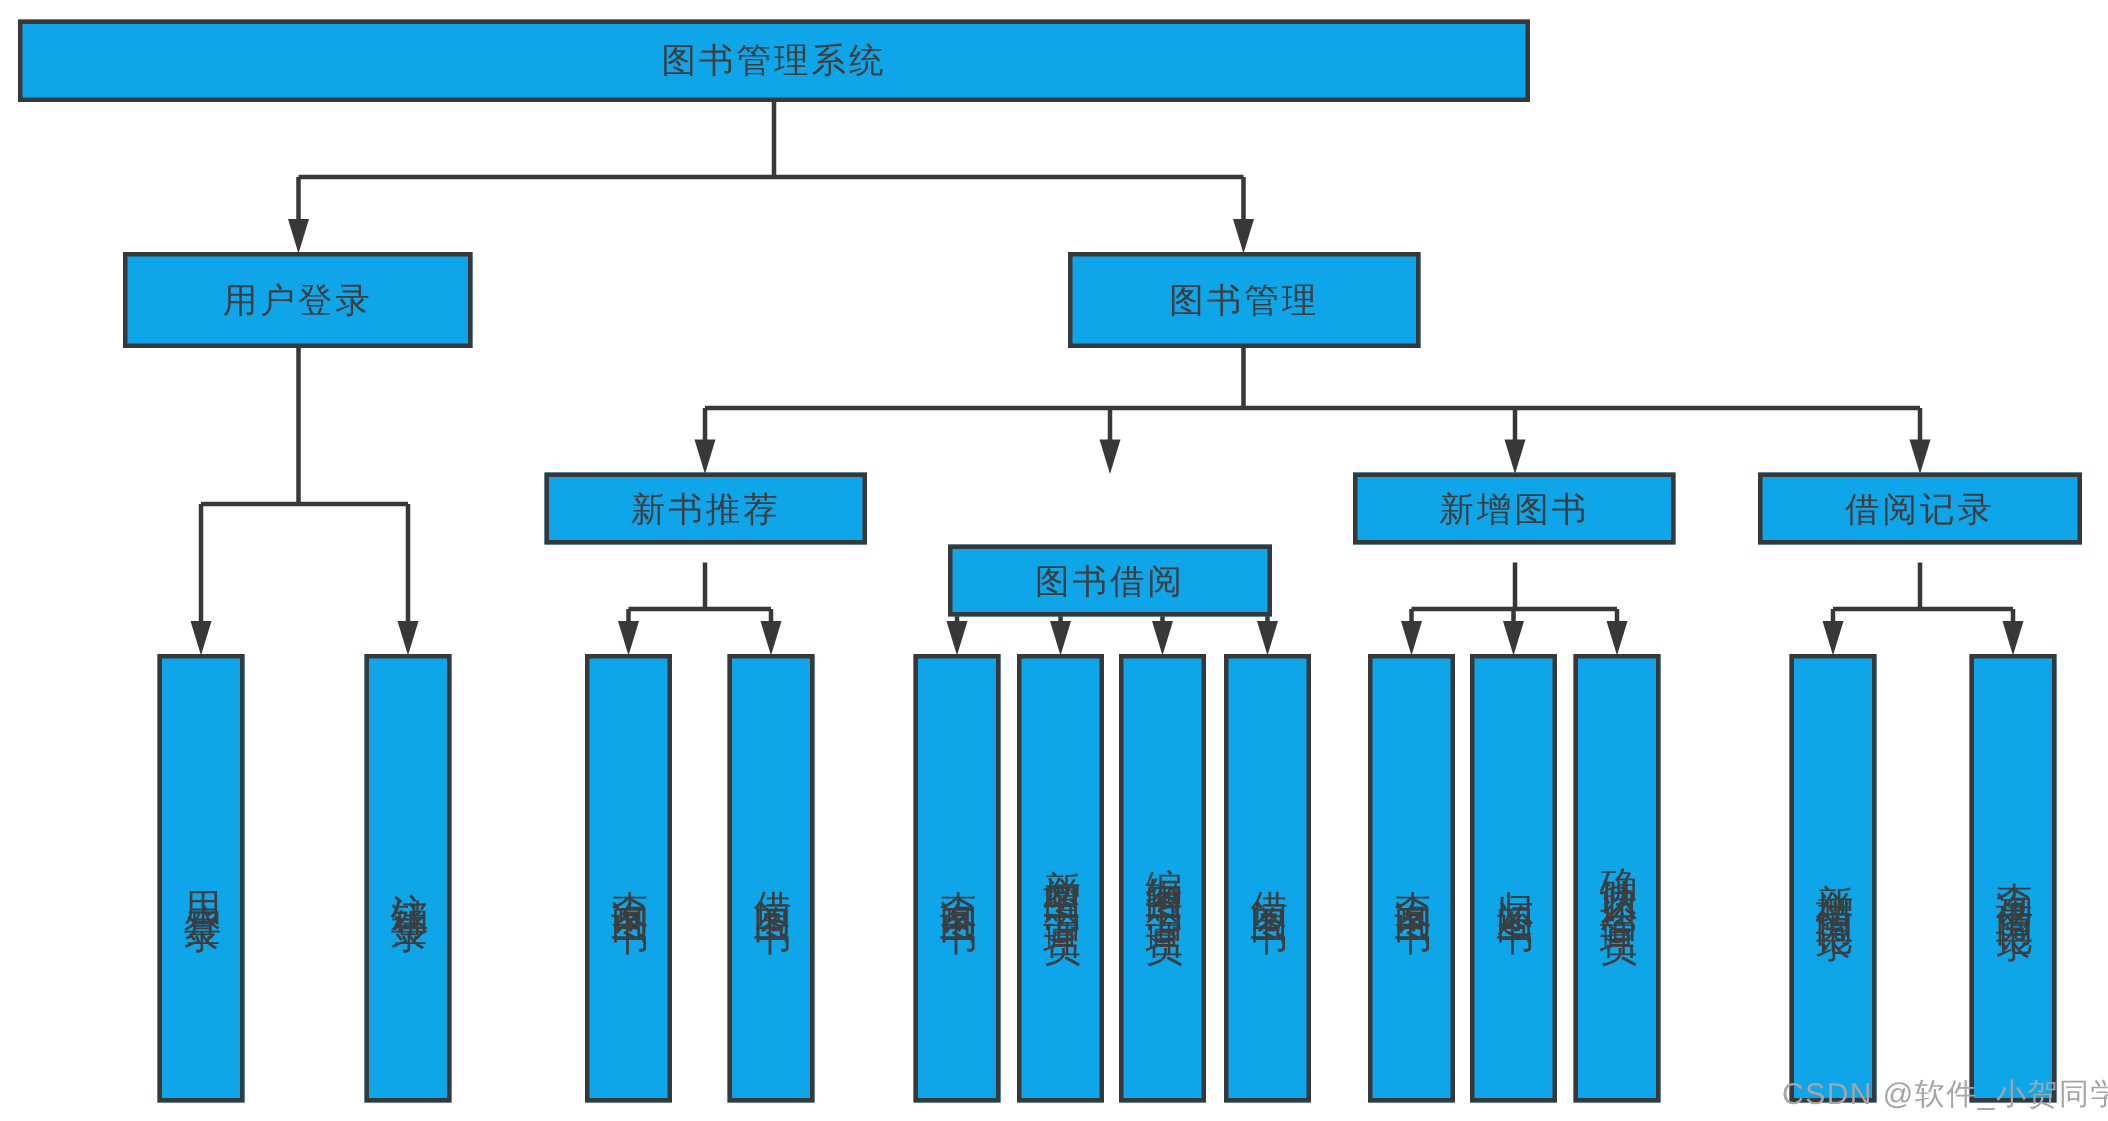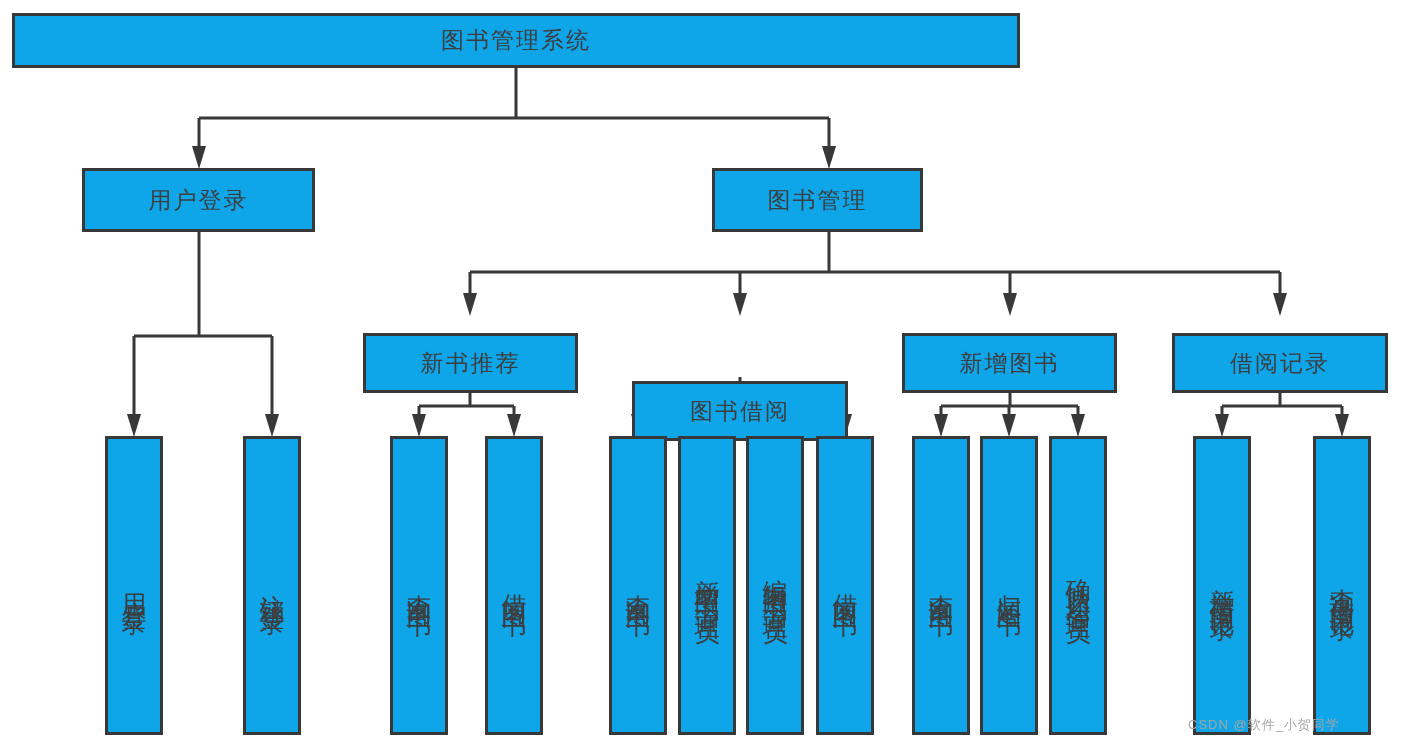--- a/index.html
+++ b/index.html
@@ -10,40 +10,40 @@
   .stage{position:absolute;inset:0;}
   svg.connectors{position:absolute;left:0;top:0;pointer-events:none;}
   .bx{
     position:absolute;box-sizing:border-box;background:#0ea5e9;
     border:3px solid #383838;display:flex;align-items:center;justify-content:center;
   }
   .h-label{font-size:23px;letter-spacing:2px;white-space:nowrap;}
   
   .root-box{left:12px;top:13px;width:1008px;height:55px;}
   .n-user-login{left:82px;top:168px;width:233px;height:64px;}
-  .n-book-mgmt{left:712px;top:168px;width:211px;height:64px;}
-  .l3{top:333px;height:60px;}
+  .n-book-mgmt{left:712px;top:168px;width:235px;height:64px;}
+  .l3{top:315px;height:48px;}
   .n-recommend{left:363px;width:215px;}
   .n-borrowsec{left:632px;width:216px;margin-top:48px;}
   .n-current{left:902px;width:215px;}
   .n-records{left:1172px;width:216px;text-align:right;}
   
   .leaf{top:436px;width:58px;height:299px;}
   .leaf .vtxt{
     writing-mode:vertical-rl;text-orientation:mixed;
     font-size:25px;letter-spacing:6px;line-height:1;white-space:nowrap;
   }
   .g1c1{left:105px;} .g1c2{left:243px;}
   .g2c1{left:390px;} .g2c2{left:485px;}
   .g3c1{left:609px;} .g3c2{left:678px;} .g3c3{left:746px;} .g3c4{left:816px;}
   .g4c1{left:912px;} .g4c2{left:980px;} .g4c3{left:1049px;}
   .g5c1{left:1193px;} .g5c2{left:1313px;}
   .watermark{
     position:absolute;left:1188px;top:716px;width:215px;
-    font-size:13px;color:#a5a5a5;letter-spacing:1px;white-space:nowrap;z-index:5;
+    font-size:20px;color:#a5a5a5;letter-spacing:1px;white-space:nowrap;z-index:5;
   }
 </style>
 </head>
 <body>
 
 <div class="stage">
 
   <svg class="connectors" width="1405" height="747" viewBox="0 0 1405 747">
     <g stroke="#383838" stroke-width="3" fill="none">
 

